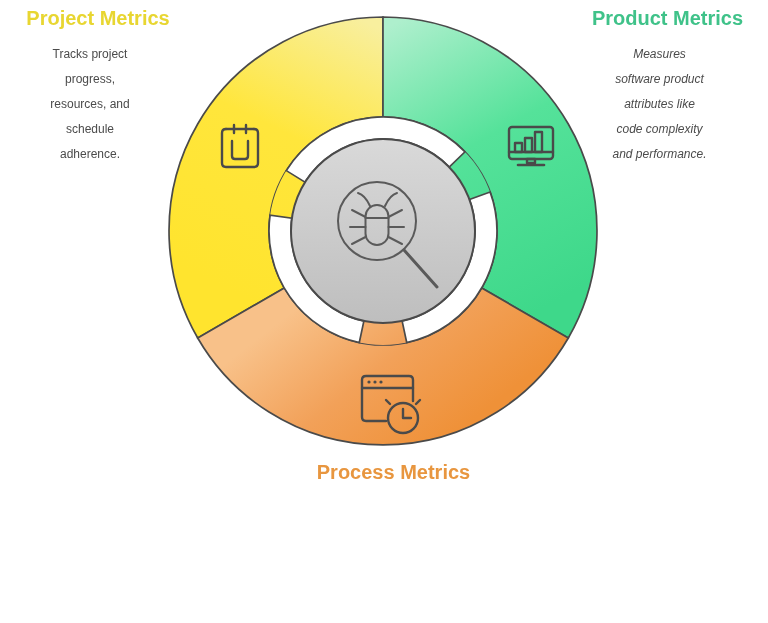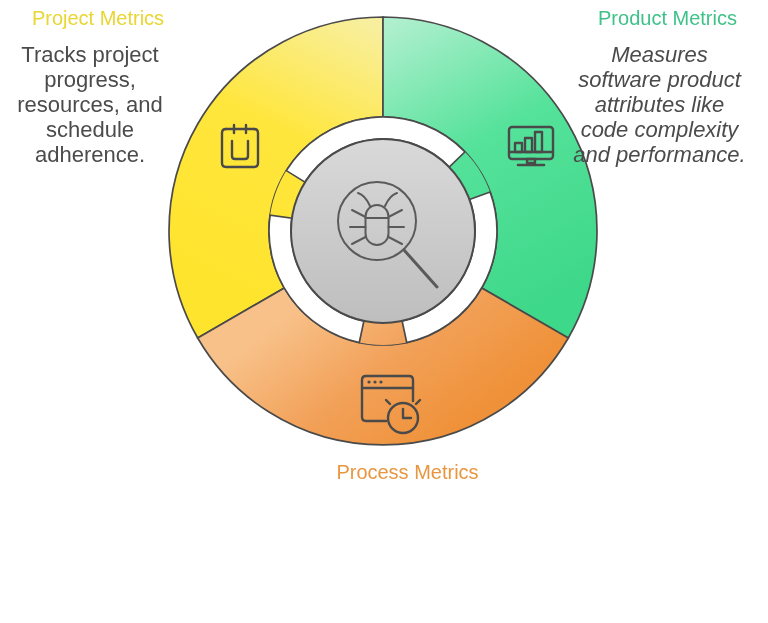--- a/index.html
+++ b/index.html
@@ -1,23 +1,23 @@
 <!DOCTYPE html>
 <html><head>
 <meta charset="utf-8">
 <style>
   html,body{margin:0;padding:0;background:#ffffff;}
   #stage{position:relative;width:768px;height:623px;background:#ffffff;overflow:hidden;
          font-family:"Liberation Sans",sans-serif;}
   .label-block{position:absolute;text-align:center;}
-  .label-block h2{margin:0 0 12px 0;font-size:20px;line-height:24px;font-weight:400;padding-left:16px;}
-  .label-block p{margin:0;font-size:22px;line-height:25px;white-space:pre-line;}
+  .label-block h2{margin:0 0 12px 0;font-size:20px;line-height:24px;font-weight:700;padding-left:16px;}
+  .label-block p{margin:0;font-size:12px;line-height:25px;white-space:pre-line;}
   #project-block{left:0px;top:6px;width:180px;}
   #product-block{left:568px;top:6px;width:183px;}
-  #process-block{left:307px;top:460px;width:185px;}
+  #process-block{left:293px;top:460px;width:185px;}
   svg{position:absolute;left:0;top:0;}
   .seg{stroke-width:1.7;}
   .wedge{stroke:none;}
   .band{fill:#ffffff;stroke-width:1.7;}
   .centercirc{stroke-width:2;}
   .bug{fill:none;stroke:#5a5a5a;stroke-width:2;stroke-linecap:round;stroke-linejoin:round;}
   .icon{fill:none;stroke-width:2.4;stroke-linecap:round;stroke-linejoin:round;}
 </style>
 </head>
 <body>

